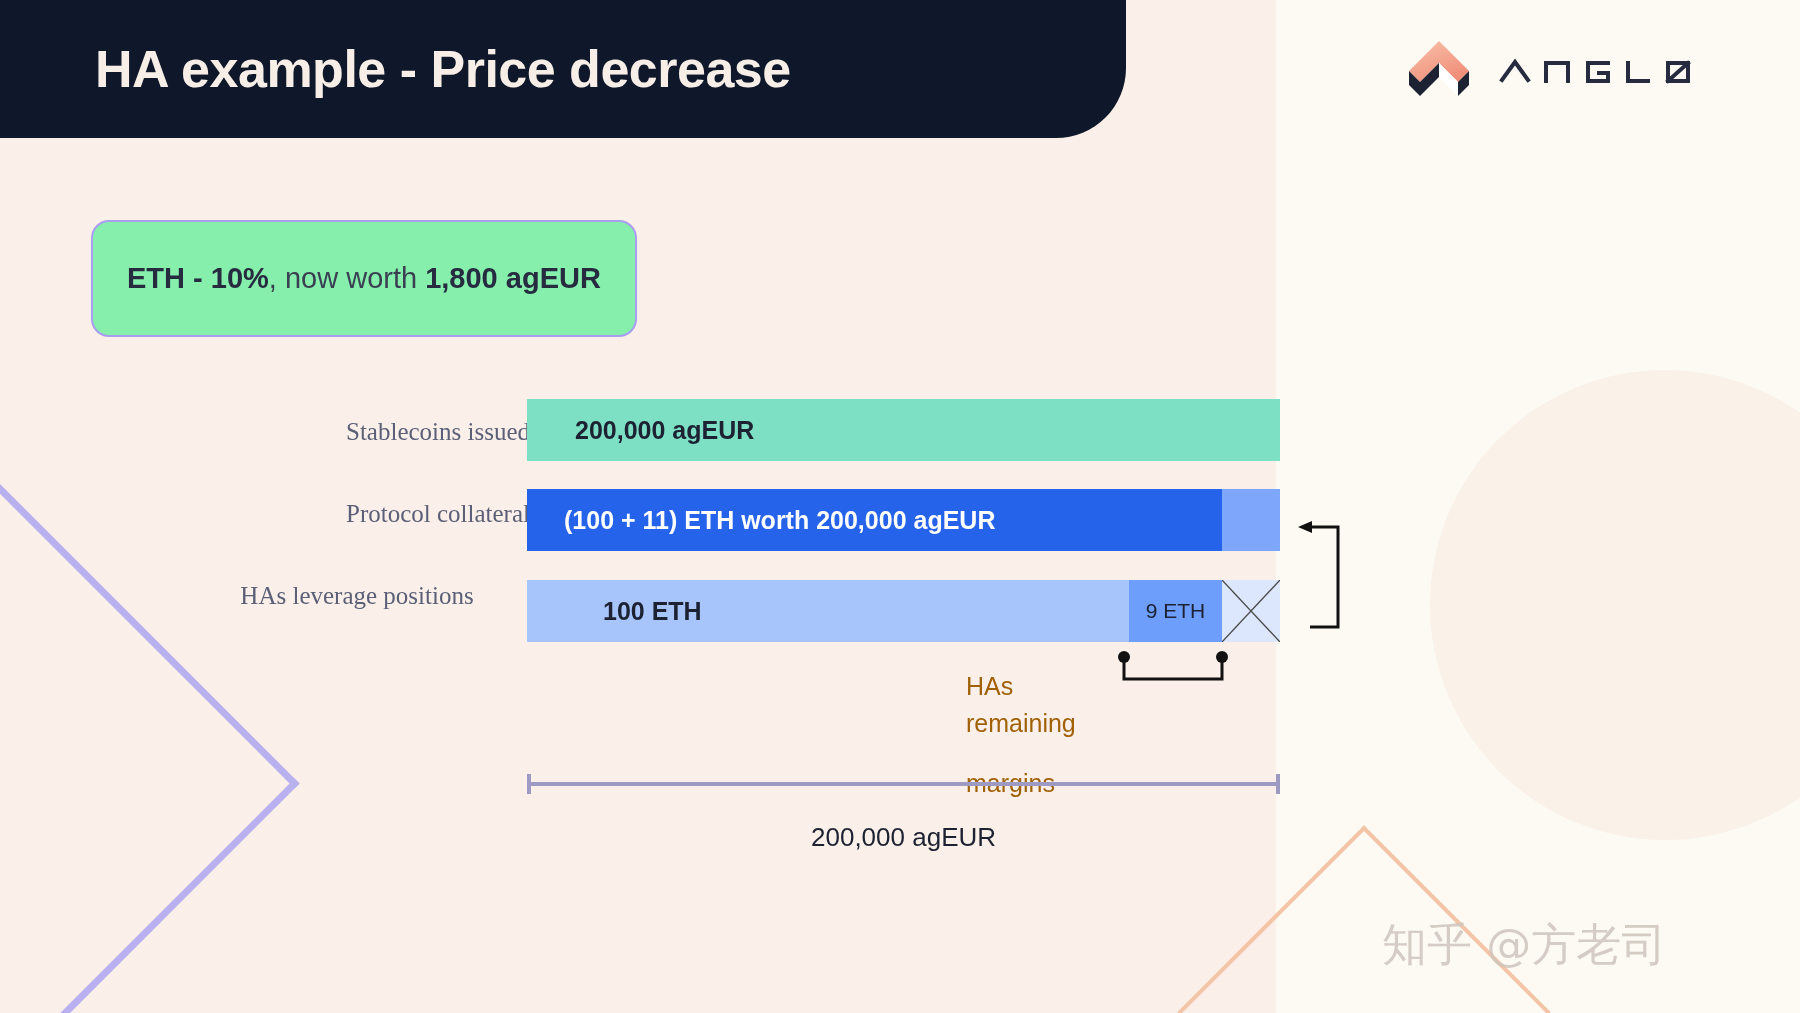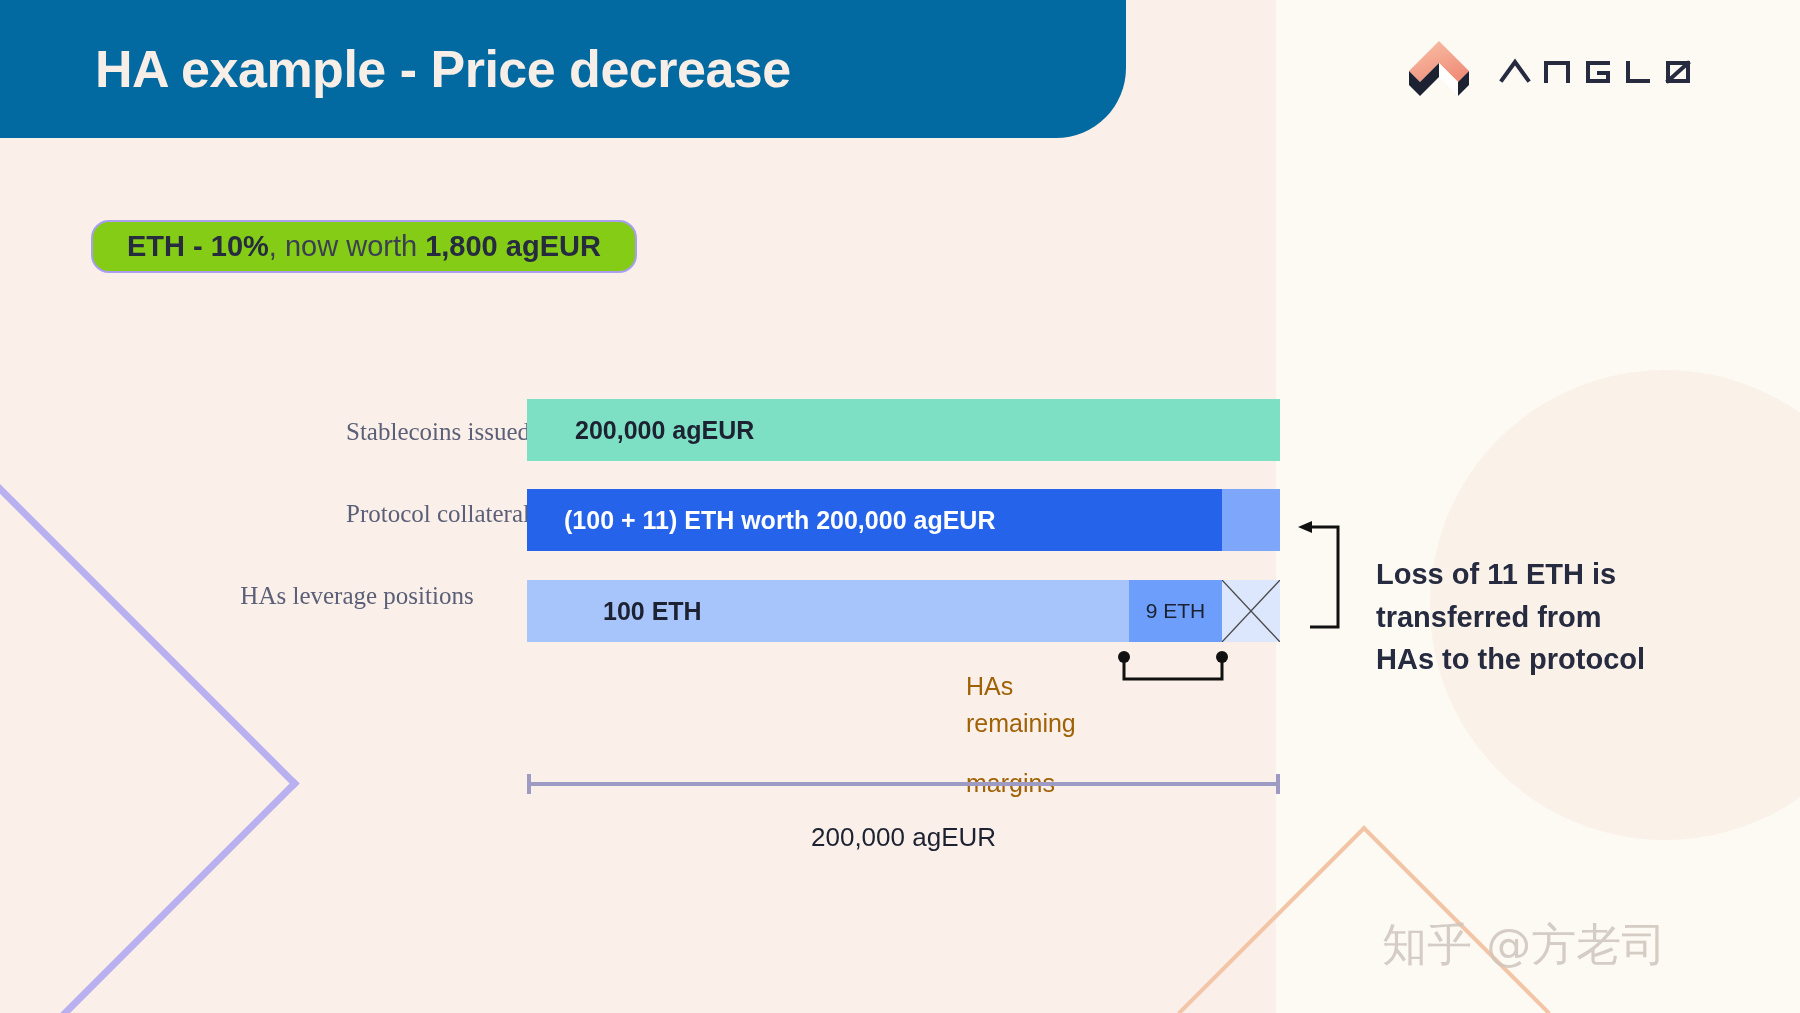--- a/index.html
+++ b/index.html
@@ -27,21 +27,21 @@
   }
   .deco-chevron-orange{
     position:absolute;left:1232px;top:880px;width:260px;height:260px;
     border-left:4px solid #f3c5a6;border-top:4px solid #f3c5a6;
     transform:rotate(45deg);
   }
 
   
   .header-pill{
     position:absolute;left:0;top:0;width:1126px;height:138px;
-    background:#0369a1;
+    background:#0f172a;
     border-bottom-right-radius:70px;border-top-right-radius:0;
     display:flex;align-items:center;
   }
   .header-title{
     color:#f7efe7;font-size:52px;font-weight:700;letter-spacing:-.5px;
     margin-left:95px;white-space:nowrap;
   }
 
   
   .logo-wrap{
@@ -49,22 +49,22 @@
   }
   .logo-mark{width:66px;height:66px;}
   .logo-text{
     color:#262b40;font-size:35px;font-weight:500;letter-spacing:7px;
     display:flex;align-items:center;
   }
 
   
   .callout{
     position:absolute;left:91px;top:220px;
-    padding:8px 34px;border:2px solid #a99ef0;border-radius:18px;
-    background:#84cc16;
+    padding:40px 34px;border:2px solid #a99ef0;border-radius:18px;
+    background:#86efac;
     font-size:29px;color:#262b40;white-space:nowrap;
   }
   .callout b{font-weight:700;}
   .callout .light{font-weight:400;color:#3a3f52;}
 
   
   .chart{position:absolute;left:0;top:0;width:1800px;height:1013px;}
   .row-label{
     position:absolute;text-align:right;width:330px;
     font-size:25px;color:#5b6078;font-weight:400;font-family:Liberation Serif, serif;
@@ -190,25 +190,20 @@
         <path d="M6 7 L6 29 L104 29 L104 7" fill="none" stroke="#111" stroke-width="3"></path>
       </svg>
     </div>
 
     <div style="position:absolute;left:1292px;top:517px;">
       <svg width="60" height="120" viewBox="0 0 60 120">
         <path d="M18 10 L46 10 L46 110 L18 110" fill="none" stroke="#111" stroke-width="3"></path>
         <path d="M6 10 L20 4 L20 16 Z" fill="#111"></path>
       </svg>
     </div>
-    <div class="right-note">
-      <div>Loss of 11 ETH is</div>
-      <div>transferred from</div>
-      <div>HAs to the protocol</div>
-    </div>
 
     <div class="axis-line" style="left:527px;top:782px;width:753px;height:4px;"></div>
     <div class="axis-cap" style="left:527px;top:774px;width:4px;height:20px;"></div>
     <div class="axis-cap" style="left:1276px;top:774px;width:4px;height:20px;"></div>
     <div class="axis-label" style="left:811px;top:822px;">200,000 agEUR</div>
   </div>
 
   <div class="watermark">知乎 @方老司</div>
 
 </div>

